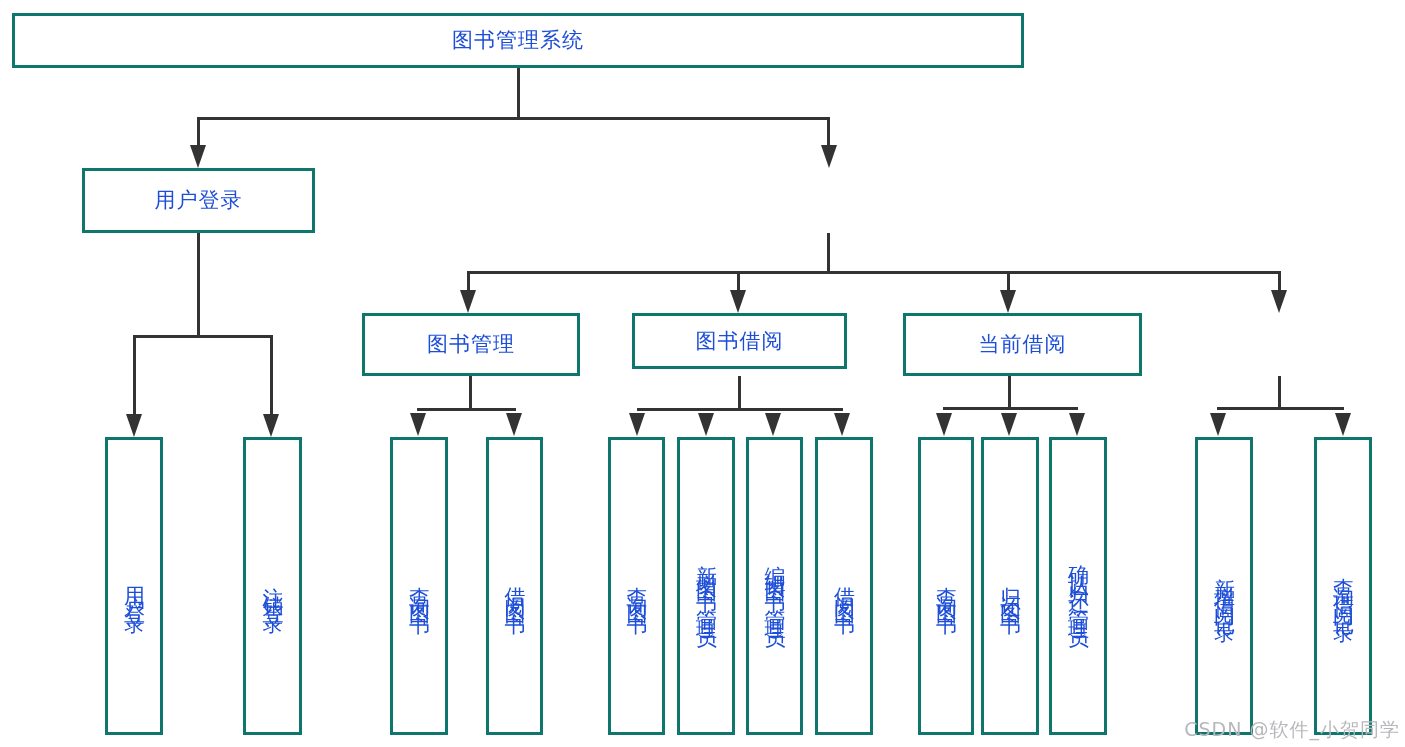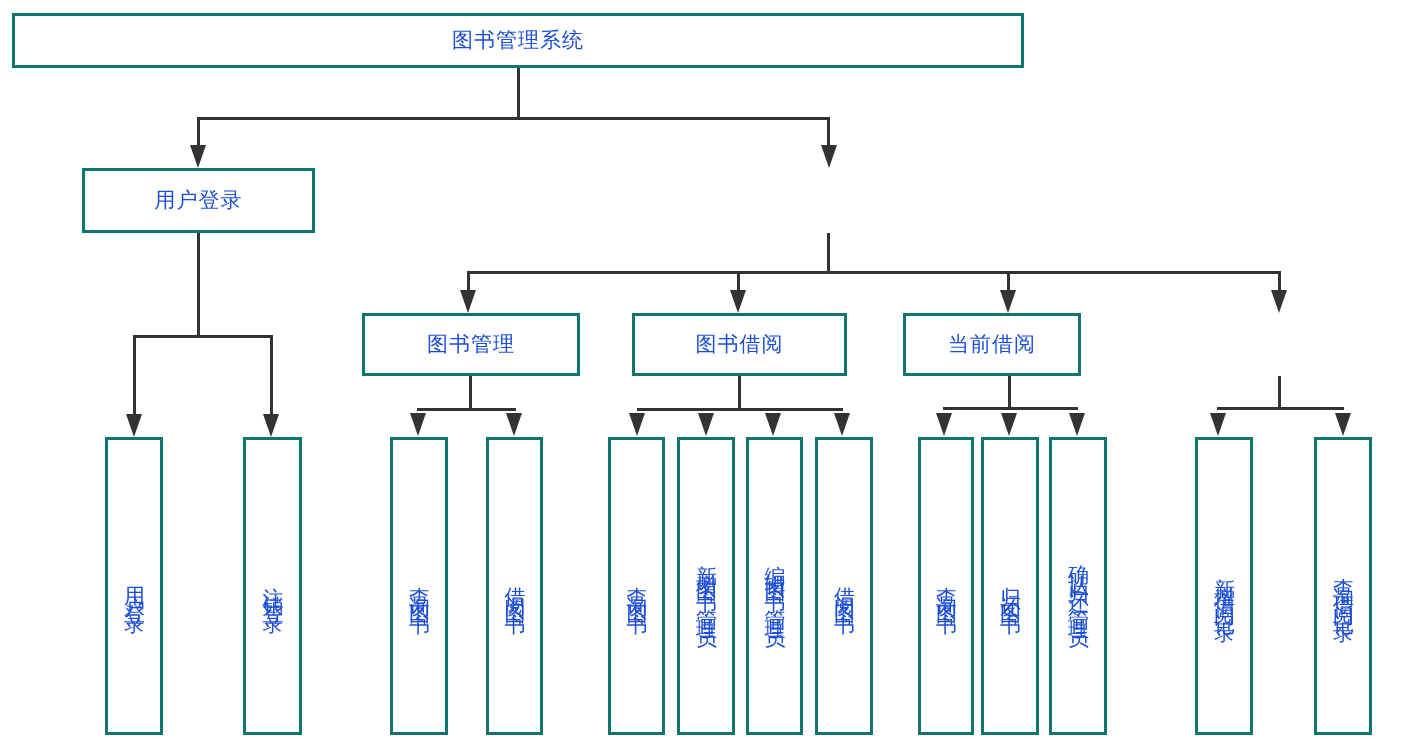--- a/index.html
+++ b/index.html
@@ -79,22 +79,22 @@
   <div class="vline" style="left:467px;top:271px;height:22px"></div>
   <div class="arrow" style="left:460px;top:290px"></div>
   <div class="vline" style="left:737px;top:271px;height:22px"></div>
   <div class="arrow" style="left:730px;top:290px"></div>
   <div class="vline" style="left:1007px;top:271px;height:22px"></div>
   <div class="arrow" style="left:1000px;top:290px"></div>
   <div class="vline" style="left:1278px;top:271px;height:22px"></div>
   <div class="arrow" style="left:1271px;top:290px"></div>
 
   <div class="box" style="left:362px;top:313px;width:218px;height:63px">图书管理</div>
-  <div class="box" style="left:632px;top:313px;width:215px;height:63px">图书借阅</div>
-  <div class="box" style="left:903px;top:313px;width:178px;height:63px">当前借阅</div>
+  <div class="box" style="left:632px;top:313px;width:215px;height:56px">图书借阅</div>
+  <div class="box" style="left:903px;top:313px;width:239px;height:63px">当前借阅</div>
 
   <div class="vline" style="left:469px;top:376px;height:34px"></div>
   <div class="hline" style="left:417px;top:408px;width:99px"></div>
   <div class="arrow" style="left:410px;top:413px"></div>
   <div class="arrow" style="left:506px;top:413px"></div>
 
   <div class="vline" style="left:738px;top:376px;height:34px"></div>
   <div class="hline" style="left:637px;top:408px;width:206px"></div>
   <div class="arrow" style="left:629px;top:413px"></div>
   <div class="arrow" style="left:698px;top:413px"></div>
@@ -123,14 +123,15 @@
   <div class="box v" style="left:746px;top:437px;width:57px;height:298px">编辑图书（管理员）</div>
   <div class="box v" style="left:815px;top:437px;width:58px;height:298px">借阅图书</div>
 
   <div class="box v" style="left:918px;top:437px;width:56px;height:298px">查询图书</div>
   <div class="box v" style="left:981px;top:437px;width:58px;height:298px">归还图书</div>
   <div class="box v" style="left:1049px;top:437px;width:58px;height:298px">确认归还（管理员）</div>
 
   <div class="box v" style="left:1195px;top:437px;width:58px;height:298px">新增借阅记录</div>
   <div class="box v" style="left:1314px;top:437px;width:58px;height:298px">查询借阅记录</div>
 
+  <div class="watermark">CSDN @软件_小贺同学</div>
 
 </div>
 
 </body></html>

